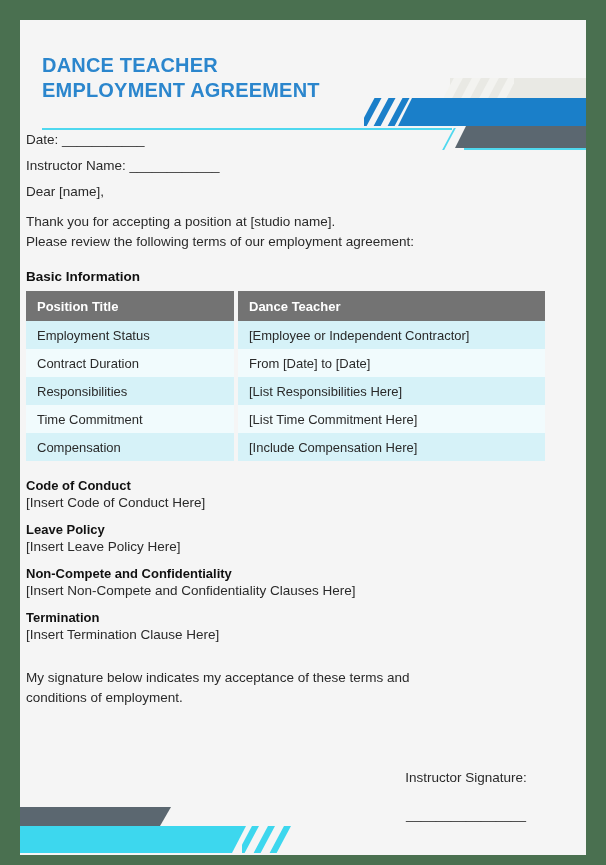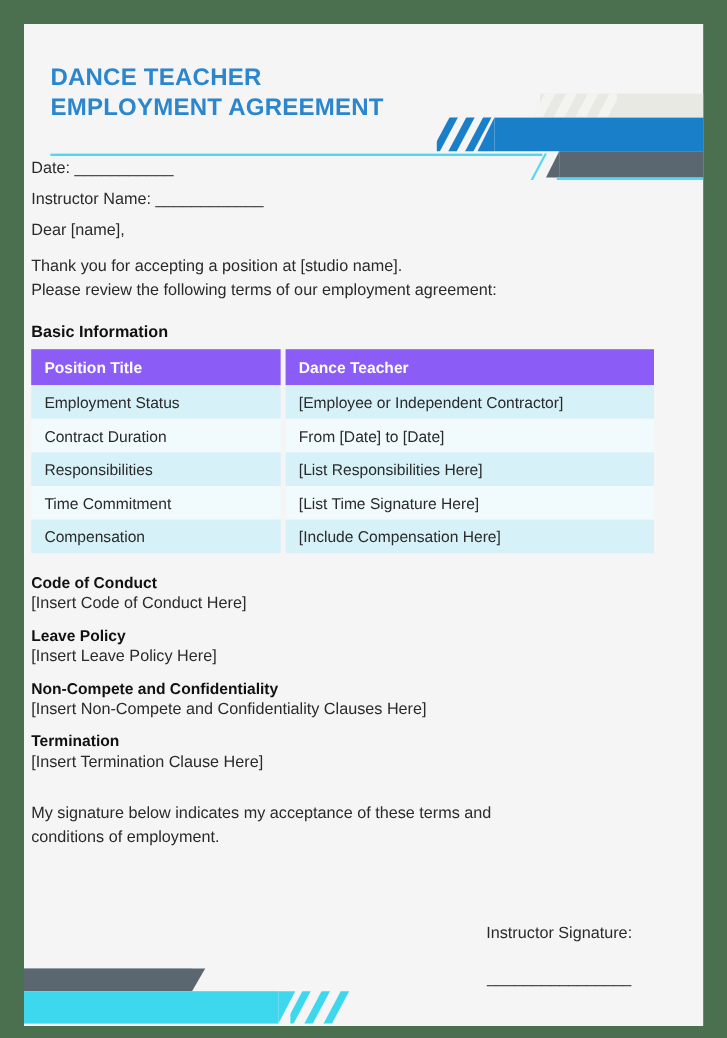--- a/index.html
+++ b/index.html
@@ -189,21 +189,21 @@
   }
   .tbl td, .tbl th {
     padding: 0;
     vertical-align: middle;
   }
   .tbl .c1 { width: 208px; }
   .tbl .gap { width: 4px; background: #f5f5f5; }
   .tbl .c2 { width: 307px; }
 
   .tbl thead th {
-    background: #8b5cf6;
+    background: #737373;
     color: #ffffff;
     font-size: 13px;
     font-weight: bold;
     text-align: left;
     height: 30px;
     padding-left: 11px;
     box-sizing: border-box;
   }
   .tbl thead th.gap { background: #f5f5f5; padding: 0; }
 
@@ -379,21 +379,21 @@
           <td class="c2 cell">From [Date] to [Date]</td>
         </tr>
         <tr class="odd">
           <td class="c1 cell">Responsibilities</td>
           <td class="gap"></td>
           <td class="c2 cell">[List Responsibilities Here]</td>
         </tr>
         <tr class="even">
           <td class="c1 cell">Time Commitment</td>
           <td class="gap"></td>
-          <td class="c2 cell">[List Time Signature Here]</td>
+          <td class="c2 cell">[List Time Commitment Here]</td>
         </tr>
         <tr class="odd">
           <td class="c1 cell">Compensation</td>
           <td class="gap"></td>
           <td class="c2 cell">[Include Compensation Here]</td>
         </tr>
       </tbody>
     </table>
 
     <div class="clause">

